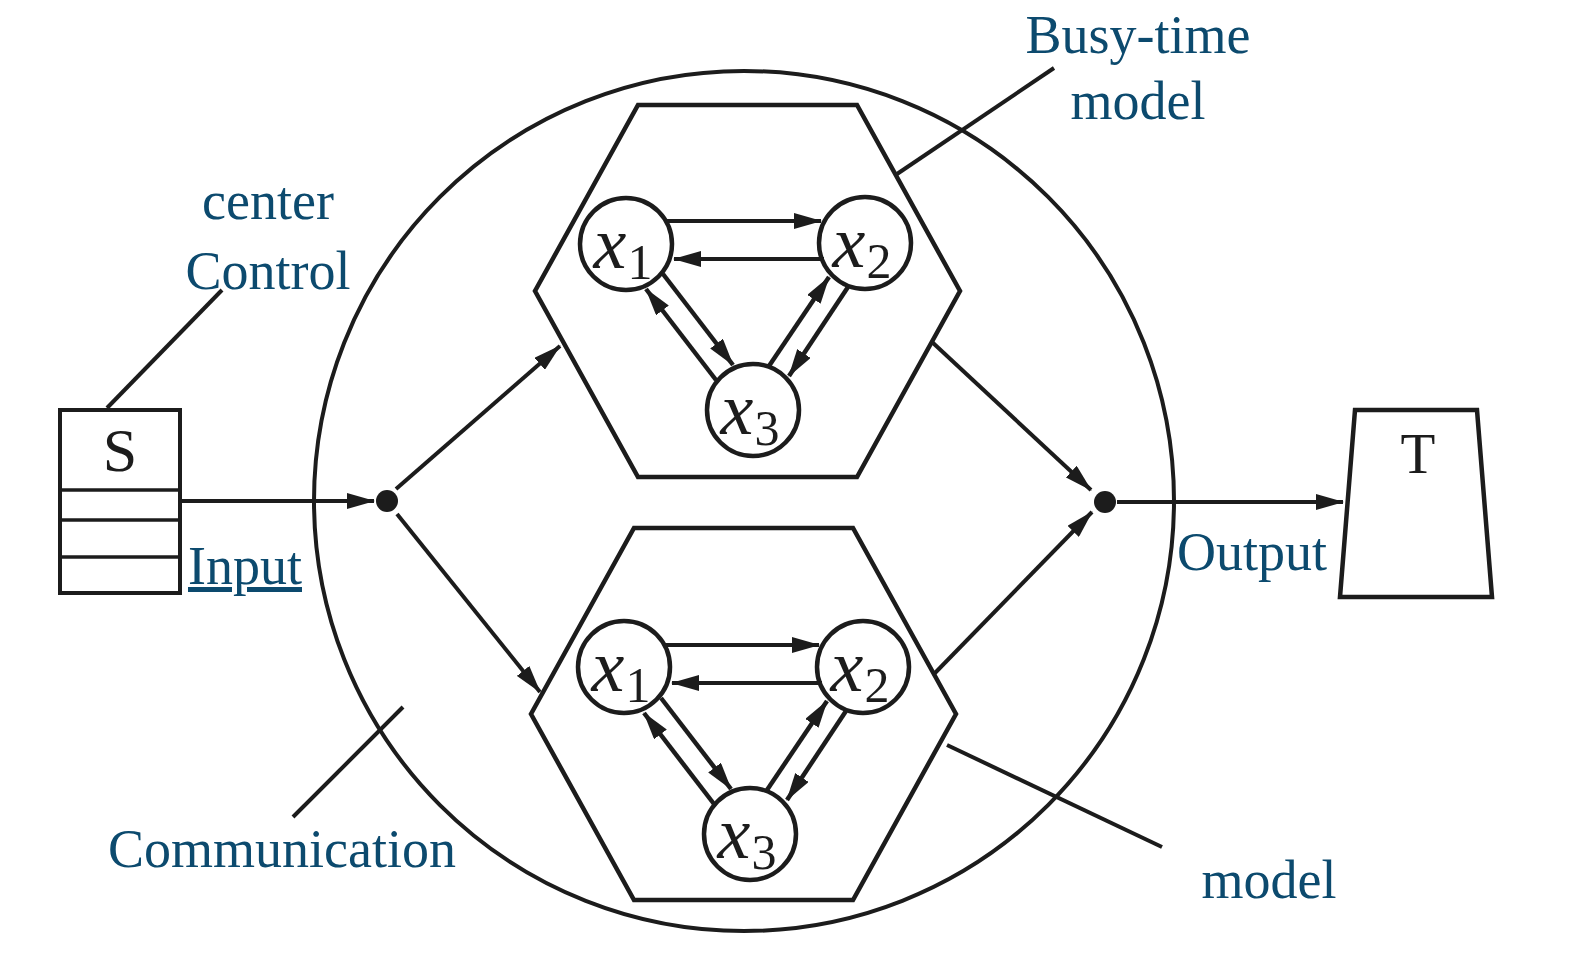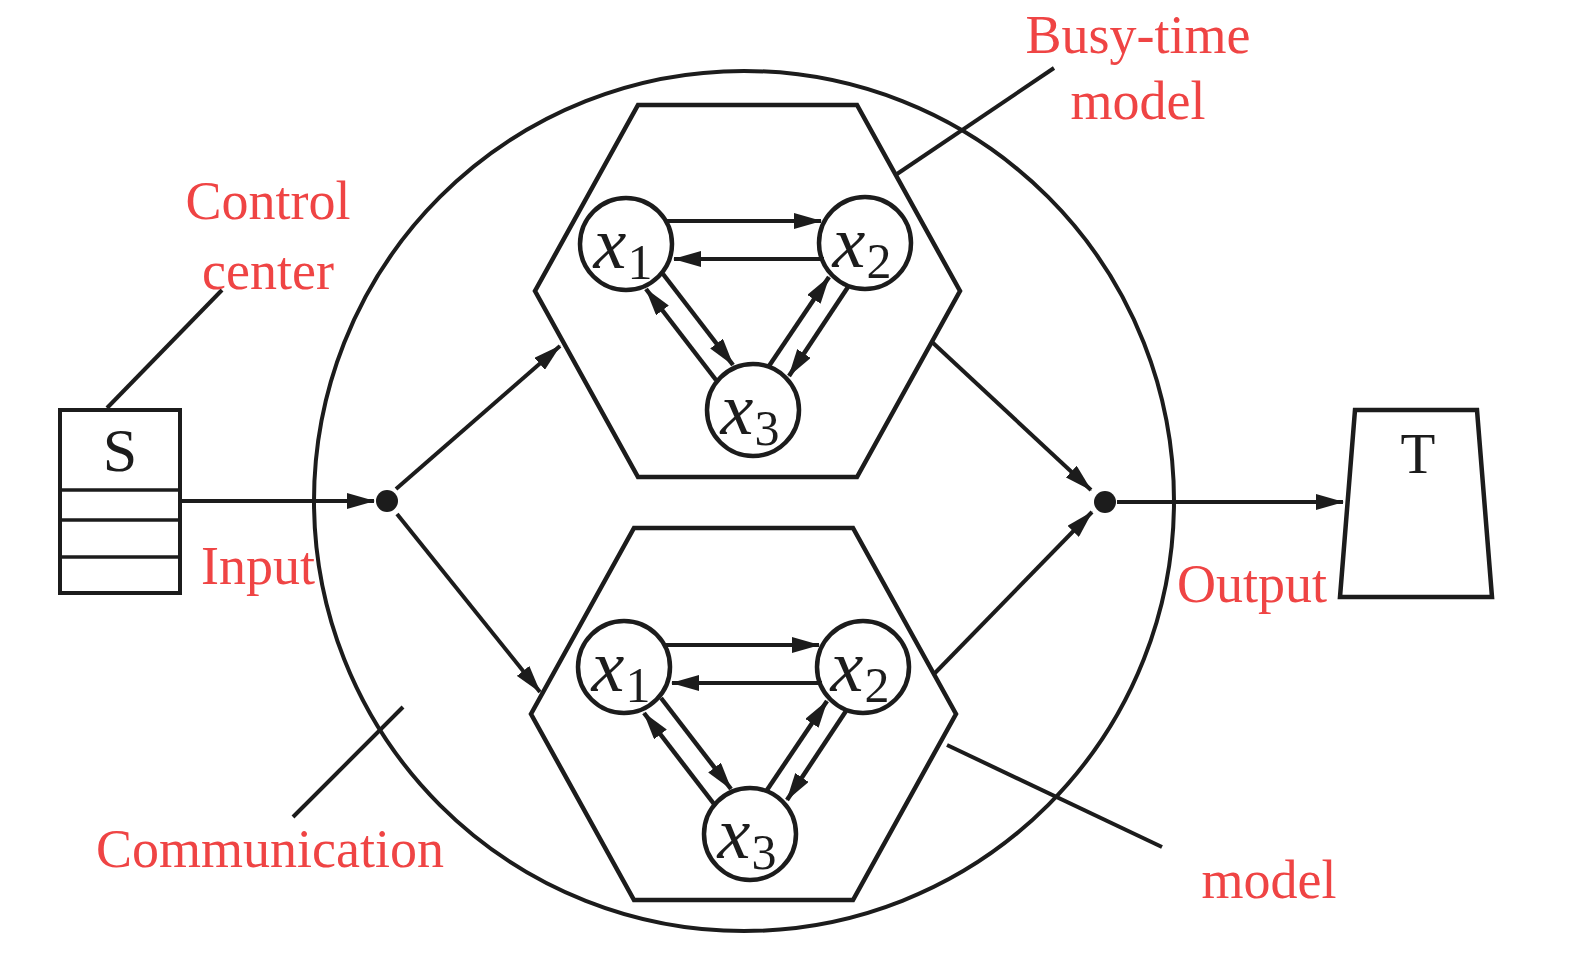--- a/index.html
+++ b/index.html
@@ -8,21 +8,21 @@
     width: 1575px;
     height: 976px;
     background: #ffffff;
     font-family: "Liberation Serif", serif;
     color: #1c1c1c;
     overflow: hidden;
   }
   .stage svg { position: absolute; left: 0; top: 0; }
   .lbl {
     position: absolute;
-    color: #ef4444;
+    color: #0c4a6e;
     font-family: "Liberation Serif", serif;
     font-size: 54px;
     line-height: 68px;
     white-space: nowrap;
   }
   .lbl.center { text-align: center; }
   .two-line span { display: block; }
   .node-label {
     position: absolute;
     transform: translate(-50%, -54%);
@@ -111,40 +111,40 @@
       <line x1="663" y1="645" x2="819" y2="645" stroke="#1c1c1c" stroke-width="4" marker-end="url(#arrow)"></line>
       <line x1="822" y1="683" x2="672" y2="683" stroke="#1c1c1c" stroke-width="4" marker-end="url(#arrow)"></line>
       <line x1="714" y1="804" x2="644" y2="713" stroke="#1c1c1c" stroke-width="4.5" marker-end="url(#arrow)"></line>
       <line x1="661" y1="698" x2="731" y2="789" stroke="#1c1c1c" stroke-width="4.5" marker-end="url(#arrow)"></line>
       <line x1="767" y1="790" x2="827" y2="701" stroke="#1c1c1c" stroke-width="4.5" marker-end="url(#arrow)"></line>
       <line x1="846" y1="711" x2="787" y2="800" stroke="#1c1c1c" stroke-width="4.5" marker-end="url(#arrow)"></line>
     </g>
   </svg>
 
   <div class="lbl center two-line" style="left:138px; top:166px; width:260px; line-height:70px;">
+    <span>center</span>
     <span>Control</span>
-    <span>center</span>
   </div>
 
   <div class="lbl center two-line" style="left:1006px; top:2px; width:264px; line-height:66px;">
     <span>Busy-time</span>
     <span>model</span>
   </div>
 
-  <div class="lbl center two-line" style="left:84px; top:814px; width:372px; line-height:70px;">
+  <div class="lbl center two-line" style="left:84px; top:814px; width:372px; line-height:70px;text-align:right;">
     <span>Communication</span>
   </div>
 
   <div class="lbl center two-line" style="left:1138px; top:844px; width:262px; line-height:72px;">
     <span>model</span>
   </div>
 
-  <div class="lbl" style="left:201px; top:532px;">Input</div>
+  <div class="lbl" style="left:188px; top:532px;text-decoration:underline;">Input</div>
 
-  <div class="lbl" style="left:1177px; top:518px;margin-top:32px;">Output</div>
+  <div class="lbl" style="left:1177px; top:518px;">Output</div>
 
   <div class="boxletter" style="left:60px; top:419px; width:120px;">S</div>
 
   <div class="boxletter" style="left:1358px; top:425px; width:120px; font-size:57px;">T</div>
 
   <div class="node-label" style="left:623px; top:246px;">
     <span class="var">x</span>
       <span class="sub">1</span>
   </div>
   <div class="node-label" style="left:862px; top:245px;">

